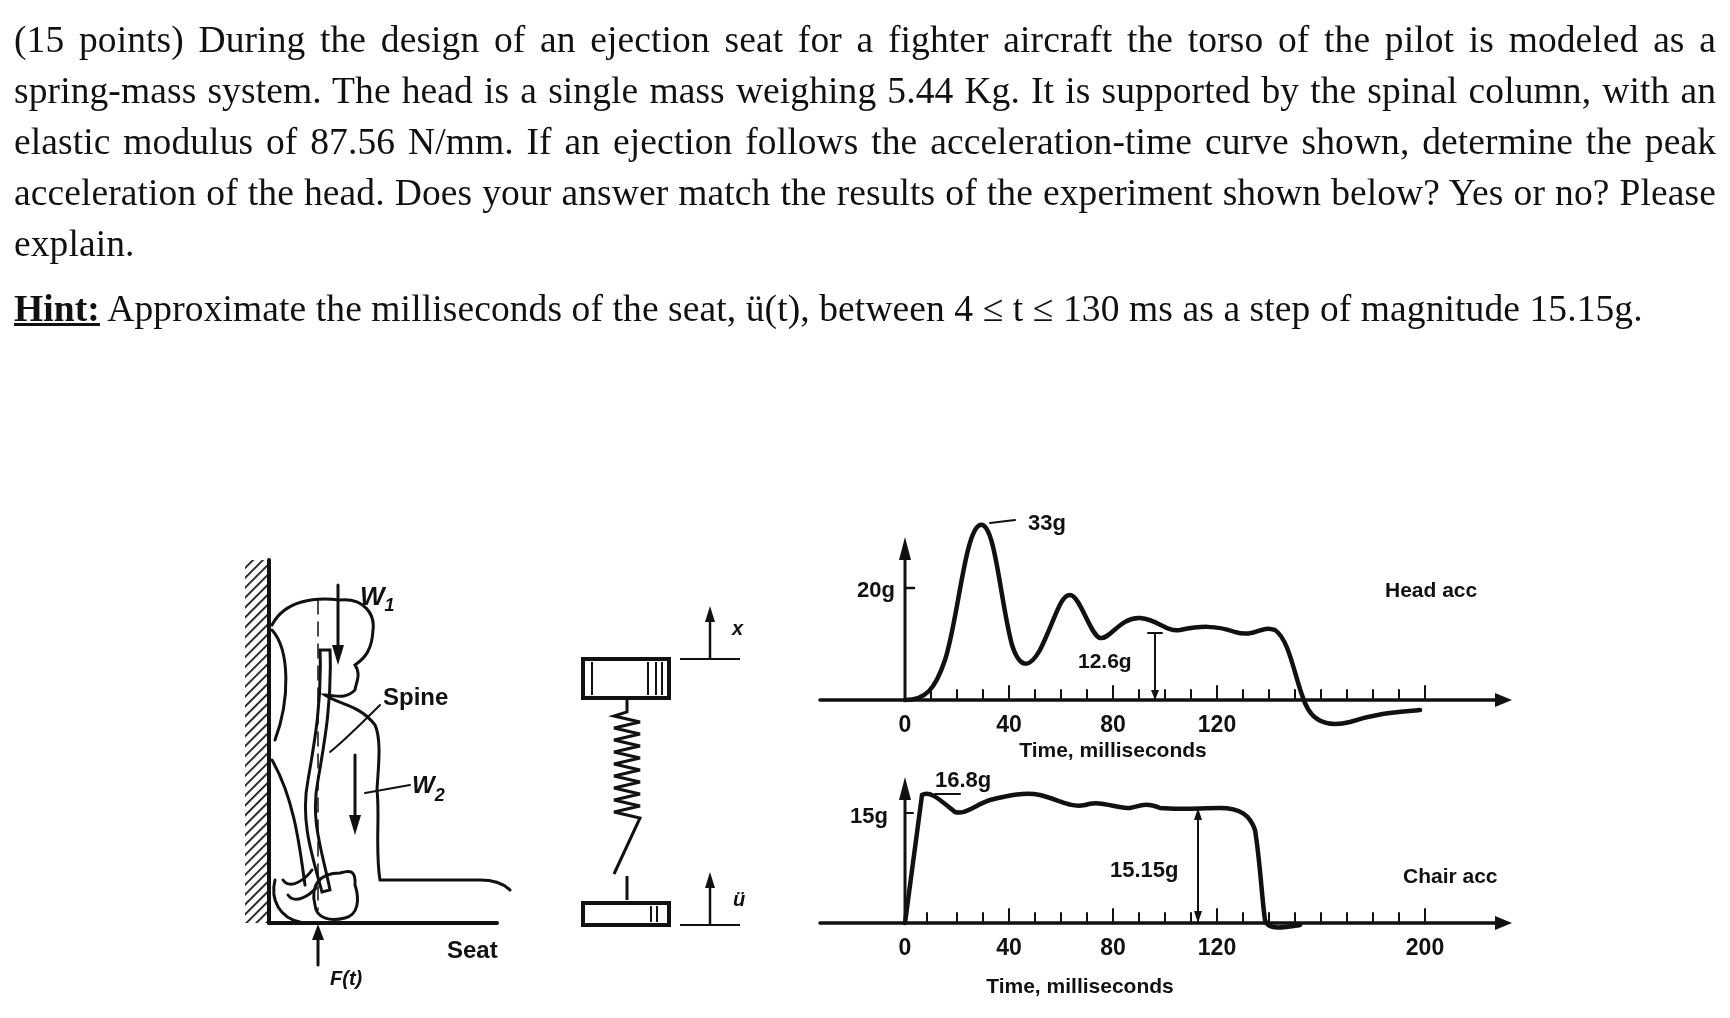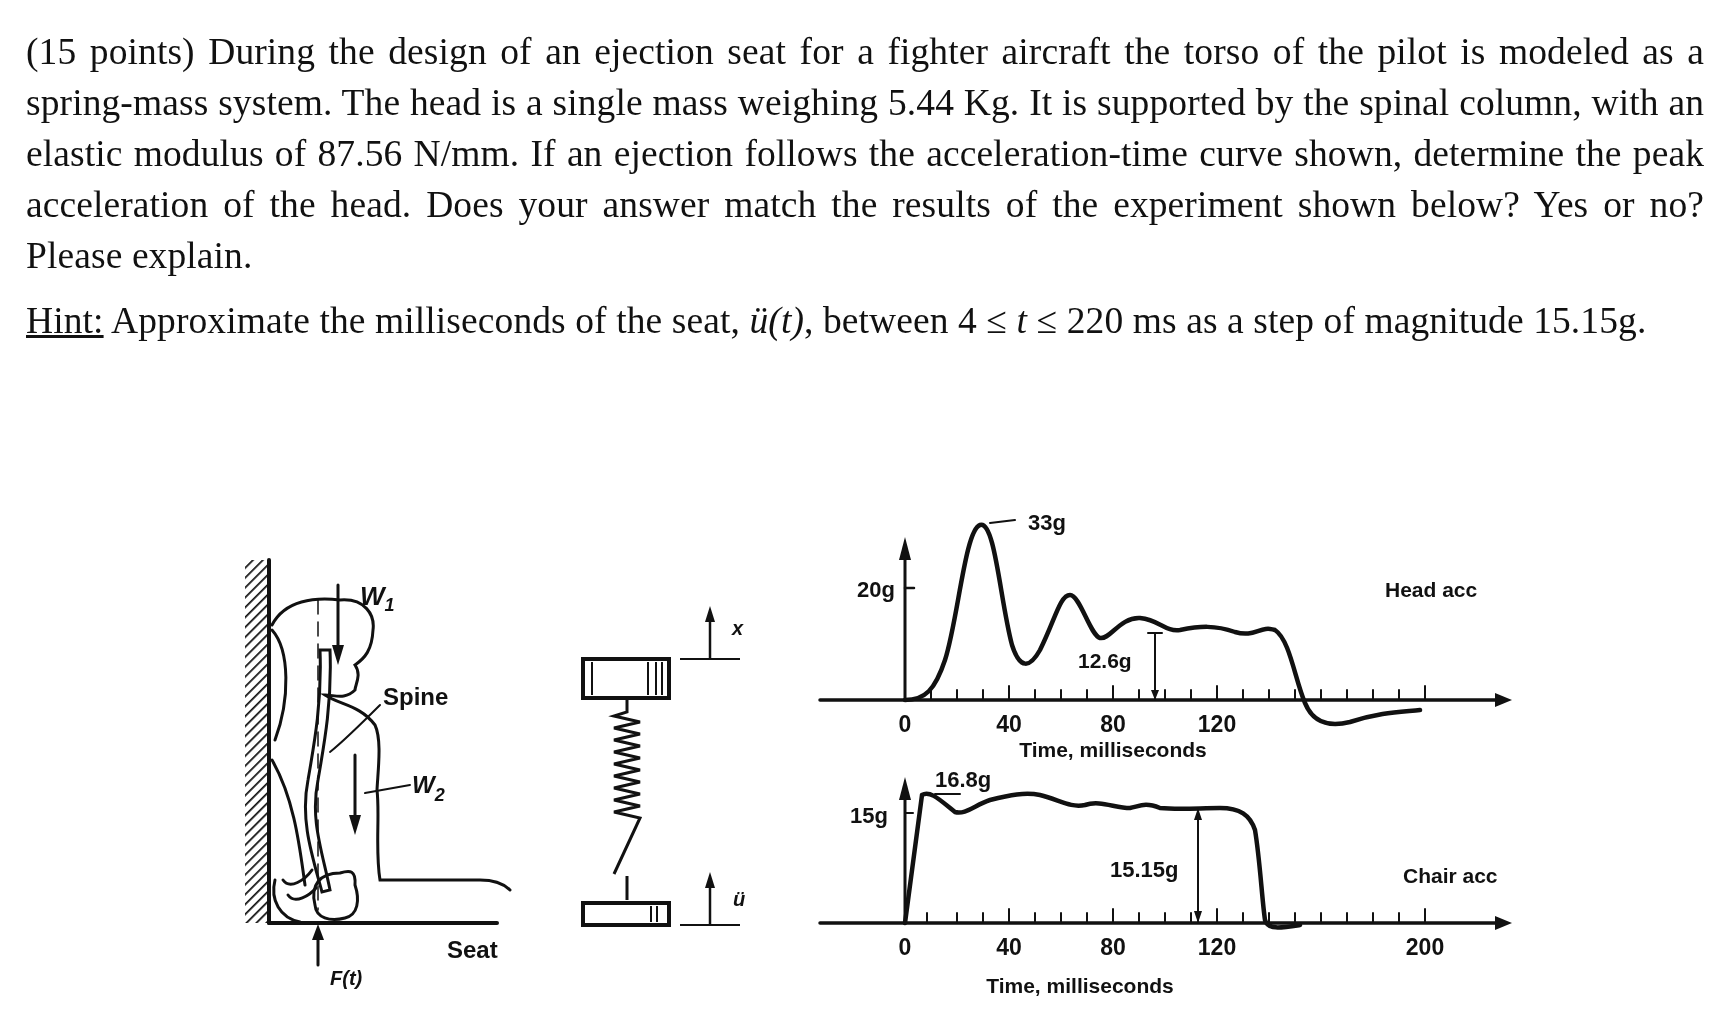--- a/index.html
+++ b/index.html
@@ -3,34 +3,34 @@
 <meta charset="utf-8">
 <style>
   html, body { margin: 0; padding: 0; background: #ffffff; }
   body { width: 1730px; height: 1018px; position: relative; overflow: hidden; color: #111; }
   .problem {
     position: absolute; left: 14px; top: 14px; width: 1702px;
     font-family: "Liberation Serif", "DejaVu Serif", serif;
     font-size: 37.5px; line-height: 51px; text-align: justify;
     letter-spacing: 0.1px;
   }
-  .problem p { margin: 12px; }
+  .problem p { margin: 0; }
   .problem .hint { margin-top: 14px; }
-  .hint-label { text-decoration: underline; }
-  .math { font-style: italic; }
+  .hint-label { text-decoration: underline; font-weight: bold; }
+  .math { }
   .figure { position: absolute; left: 0; top: 420px; width: 1730px; height: 598px; }
   .figure svg { position: absolute; left: 0; top: 0; }
   .lbl { font-family: "Liberation Sans", "DejaVu Sans", sans-serif; font-weight: bold; fill: #111; }
 </style>
 </head>
 <body>
 
 <div class="problem">
   <p><span>(15 points)</span> <span>During the design of an ejection seat for a fighter aircraft the torso of the pilot is modeled as a spring-mass system.  The head is a single mass weighing 5.44 Kg.  It is supported by the spinal column, with an elastic modulus of 87.56 N/mm.  If an ejection follows the acceleration-time curve shown, determine the peak acceleration of the head. Does your answer match the results of the experiment shown below? Yes or no? Please explain.</span></p>
-  <p class="hint"><span class="hint-label">Hint:</span> <span>Approximate the milliseconds of the seat, </span><span class="math">ü(t)</span><span>, between 4 ≤ </span><span class="math">t</span><span> ≤ 220 ms as a step of magnitude 15.15g.</span></p>
+  <p class="hint"><span class="hint-label">Hint:</span> <span>Approximate the milliseconds of the seat, </span><span class="math">ü(t)</span><span>, between 4 ≤ </span><span class="math">t</span><span> ≤ 130 ms as a step of magnitude 15.15g.</span></p>
 </div>
 
 <div class="figure">
   <svg width="1730" height="598" viewBox="0 420 1730 598" xmlns="http://www.w3.org/2000/svg">
     <defs>
       <pattern id="hatch" width="7" height="7" patternUnits="userSpaceOnUse" patternTransform="rotate(45)">
         <rect width="7" height="7" fill="#fff"></rect>
         <line x1="0" y1="0" x2="0" y2="7" stroke="#111" stroke-width="3.5"></line>
       </pattern>
       <marker id="arrowHead" markerWidth="10" markerHeight="10" refX="5" refY="5" orient="auto">

